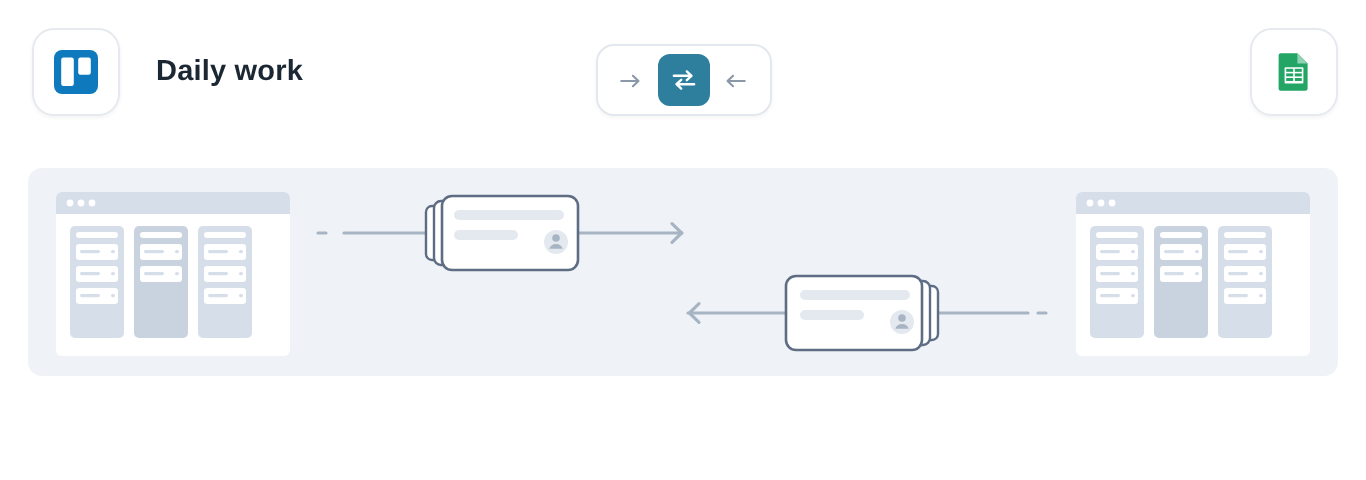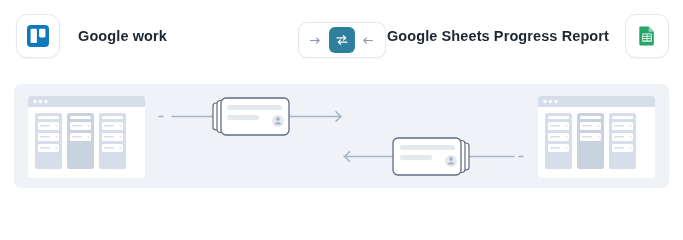--- a/index.html
+++ b/index.html
@@ -68,21 +68,21 @@
 
     <div class="app-block app-left">
       <div class="app-tile">
 
         <svg width="24" height="24" viewBox="0 0 24 24">
           <rect x="1" y="1" width="22" height="22" rx="4" fill="#0F79BE"></rect>
           <rect x="4.6" y="4.8" width="6.3" height="14.2" rx="1.1" fill="#ffffff"></rect>
           <rect x="13.1" y="4.8" width="6.3" height="8.6" rx="1.1" fill="#ffffff"></rect>
         </svg>
       </div>
-      <span class="app-label">Google work</span>
+      <span class="app-label">Daily work</span>
     </div>
 
     <div class="toggle">
       <button class="toggle-seg">
         <svg width="13" height="13" viewBox="0 0 16 16">
           <path d="M2 8h10.2M9.2 4.8L12.6 8l-3.4 3.2" fill="none" stroke="#8A98A8" stroke-width="1.3" stroke-linecap="round" stroke-linejoin="round"></path>
         </svg>
       </button>
       <button class="toggle-seg active">
         <svg width="14" height="14" viewBox="0 0 16 16">
@@ -91,21 +91,20 @@
         </svg>
       </button>
       <button class="toggle-seg">
         <svg width="13" height="13" viewBox="0 0 16 16">
           <path d="M14 8H3.8M6.8 4.8L3.4 8l3.4 3.2" fill="none" stroke="#8A98A8" stroke-width="1.3" stroke-linecap="round" stroke-linejoin="round"></path>
         </svg>
       </button>
     </div>
 
     <div class="app-block app-right">
-      <span class="app-label">Google Sheets Progress Report</span>
       <div class="app-tile">
 
         <svg width="24" height="24" viewBox="0 0 24 24">
           <path d="M5.4 2.6h8.3l5.1 5.1v12.6a1.1 1.1 0 0 1-1.1 1.1H5.4a1.1 1.1 0 0 1-1.1-1.1V3.7a1.1 1.1 0 0 1 1.1-1.1z" fill="#23A566"></path>
           <path d="M13.7 2.6l5.1 5.1h-5.1z" fill="#8FD3B3"></path>
           <rect x="7.3" y="9.6" width="9.4" height="8.1" rx="0.5" fill="#ffffff"></rect>
           <g fill="#23A566">
             <rect x="8.1" y="10.4" width="3.5" height="1.5"></rect>
             <rect x="12.4" y="10.4" width="3.5" height="1.5"></rect>
             <rect x="8.1" y="12.7" width="3.5" height="1.5"></rect>

